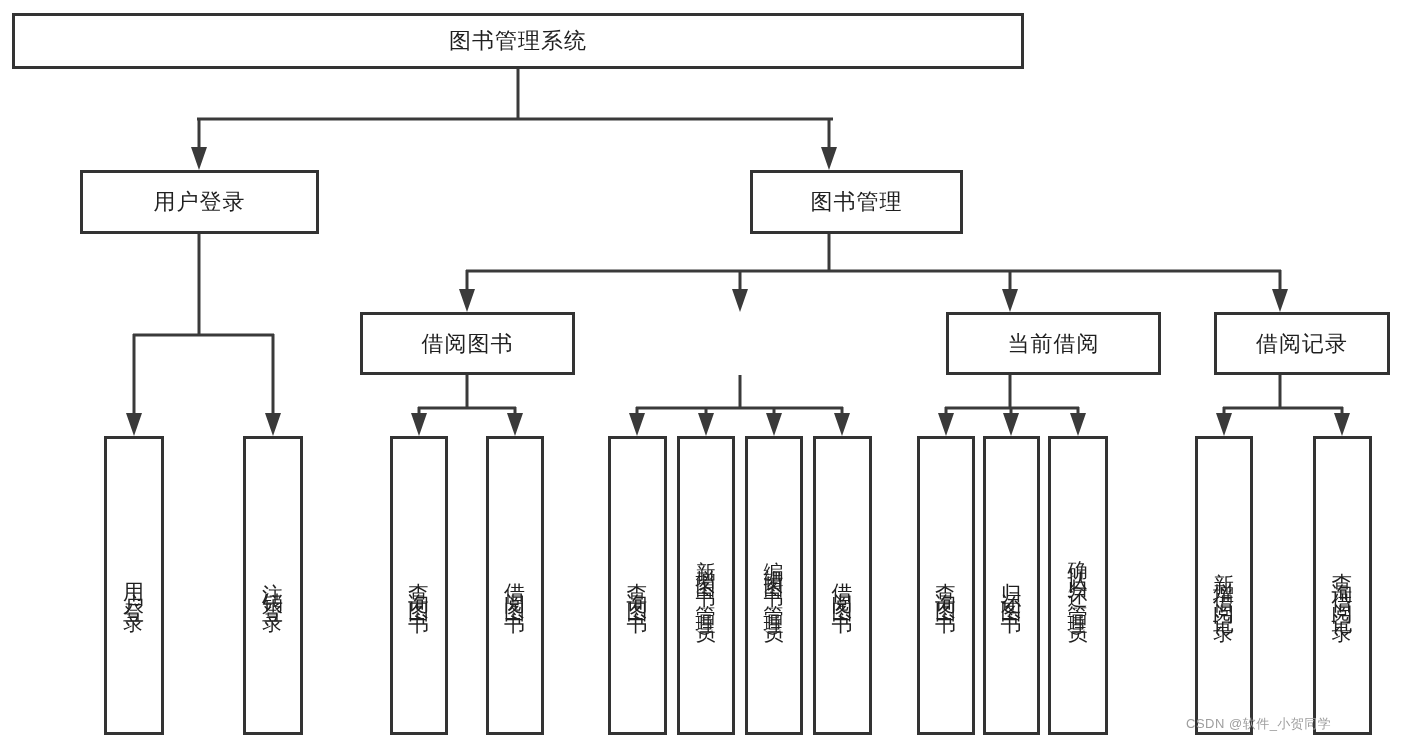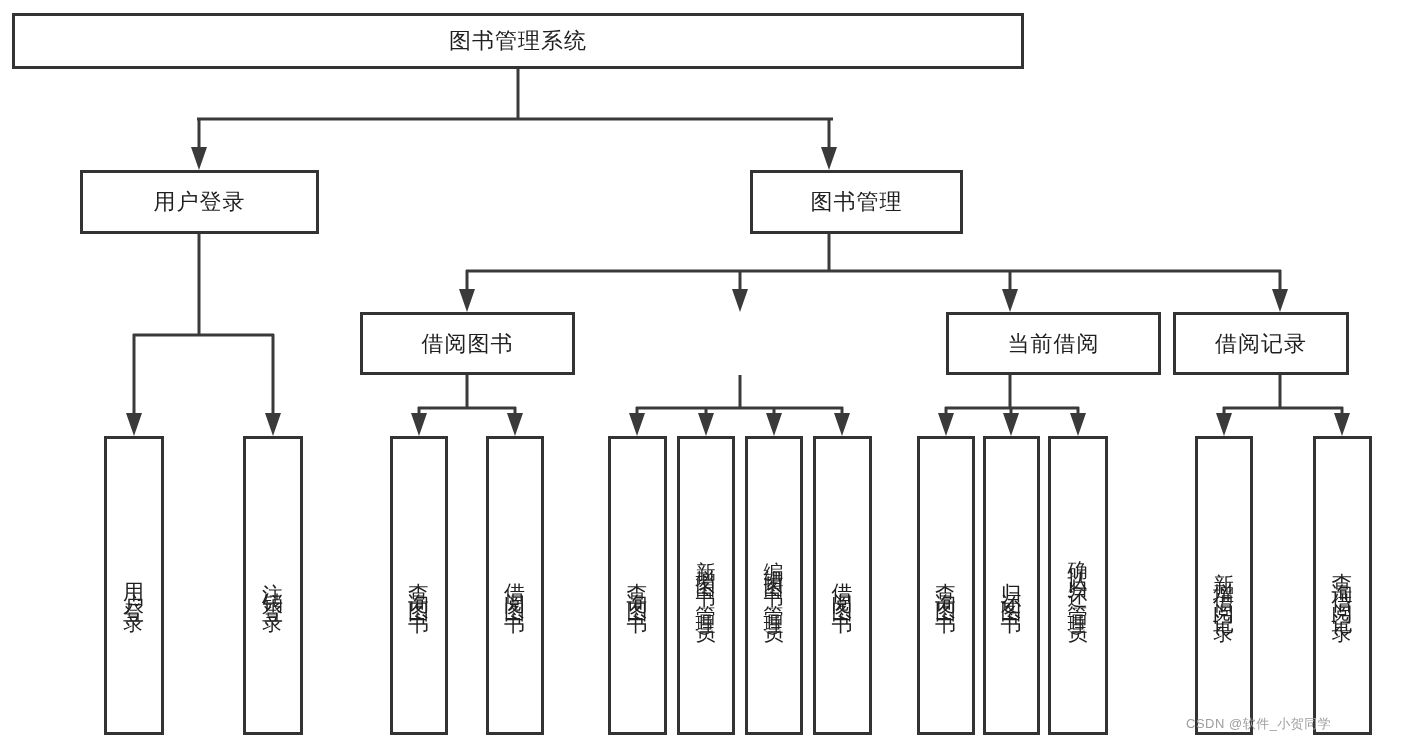--- a/index.html
+++ b/index.html
@@ -36,21 +36,21 @@
     line-height: 1;
     letter-spacing: 10px;
     white-space: nowrap;
   }
   .vnode.long span { letter-spacing: 9px; font-size: 20px; }
   
   .root   { left: 12px;  top: 13px;  width: 1012px; height: 56px; }
   .l1a    { left: 80px;  top: 170px; width: 239px;  height: 64px; }
   .l1b    { left: 711px; top: 170px; width: 213px;  height: 64px; margin-left: 39px; }
   .l2     { top: 312px; height: 63px; width: 215px; }
-  .l2a { left: 360px; }  .l2b { left: 633px; }  .l2c { left: 946px; }  .l2d { left: 1173px; width: 176px; }
+  .l2a { left: 360px; }  .l2b { left: 633px; }  .l2c { left: 946px; }  .l2d { left: 1214px; width: 176px; }
   .leaf   { top: 436px; height: 299px; }
   .a1 { left: 104px;  width: 60px; }
   .a2 { left: 243px;  width: 60px; }
   .b1 { left: 390px;  width: 58px; }
   .b2 { left: 486px;  width: 58px; }
   .c1 { left: 608px;  width: 59px; }
   .c2 { left: 677px;  width: 58px; }
   .c3 { left: 745px;  width: 58px; }
   .c4 { left: 813px;  width: 59px; }
   .d1 { left: 917px;  width: 58px; }

